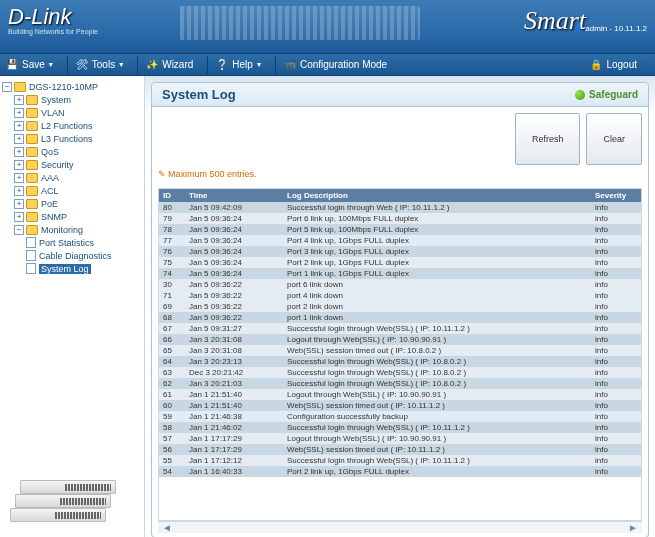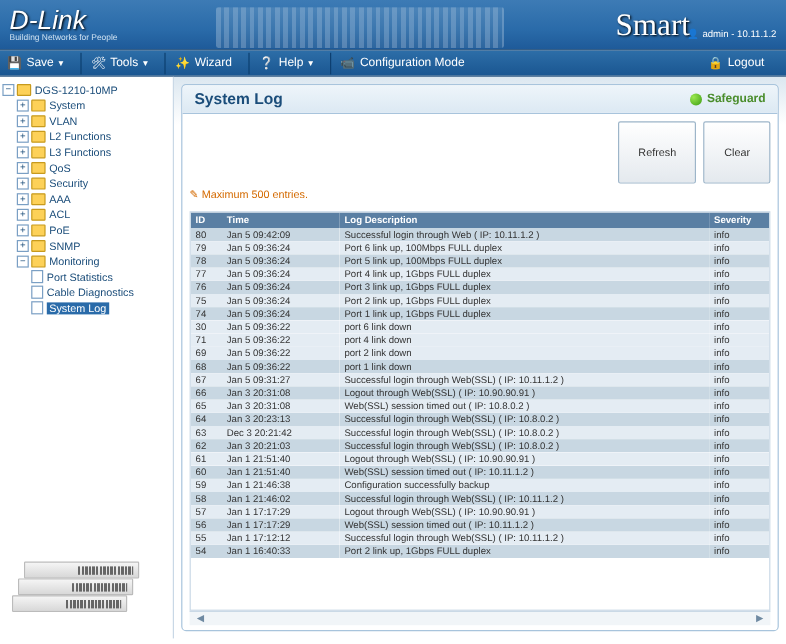--- a/index.html
+++ b/index.html
@@ -1,20 +1,20 @@
 <!DOCTYPE html>
 <html><head>
 <meta charset="utf-8">
 <style>
 *{box-sizing:border-box;margin:0;padding:0;font-family:Arial,Helvetica,sans-serif}
 body{background:#fff;font-size:10px;width:655px;height:537px;overflow:hidden}
-.hdr{height:42px;background:linear-gradient(#3d7bb5,#2a6ba9 60%,#1e5a99);color:#fff;position:relative;border-bottom:1px solid #0d3f70}
+.hdr{height:54px;background:linear-gradient(#3d7bb5,#2a6ba9 60%,#1e5a99);color:#fff;position:relative;border-bottom:1px solid #0d3f70}
 .logo{position:absolute;left:8px;top:4px;font-family:Impact,Arial Black,sans-serif;font-size:22px;font-style:italic;color:#fff;text-shadow:1px 1px 2px #000}
 .tagline{position:absolute;left:8px;top:28px;font-size:7px;color:#cfe2f2}
-.smart{position:absolute;right:80px;top:6px;font-family:'Brush Script MT',cursive;font-size:26px;color:#fff;text-shadow:1px 1px 2px #000}
+.smart{position:absolute;right:69px;top:6px;font-family:'Brush Script MT',cursive;font-size:26px;font-style:italic;color:#fff;text-shadow:1px 1px 2px #000}
 .admin{position:absolute;right:8px;top:24px;font-size:8px;color:#fff}
 .admin::before{content:"👤 "}
 .switchimg{position:absolute;left:180px;top:6px;width:240px;height:34px;opacity:.25;background:repeating-linear-gradient(90deg,#fff 0 4px,transparent 4px 7px),linear-gradient(#88aed0,#5a88b0);border-radius:2px}
 .toolbar{height:22px;background:linear-gradient(#2d6ea8,#1a5691);display:flex;align-items:center;color:#fff;font-size:10px;border-bottom:1px solid #0d3f70}
 .tbitem{display:flex;align-items:center;padding:0 12px 0 6px;height:100%;cursor:pointer}
 .tbicon{width:12px;height:12px;margin-right:4px;display:inline-block}
 .tbchev{margin-left:4px;font-size:8px}
 .tbsep{width:1px;height:18px;background:#0d3f70;margin:0 2px}
 .tblogout{margin-left:auto;margin-right:6px;display:flex;align-items:center}
 .main{display:flex;height:468px}

